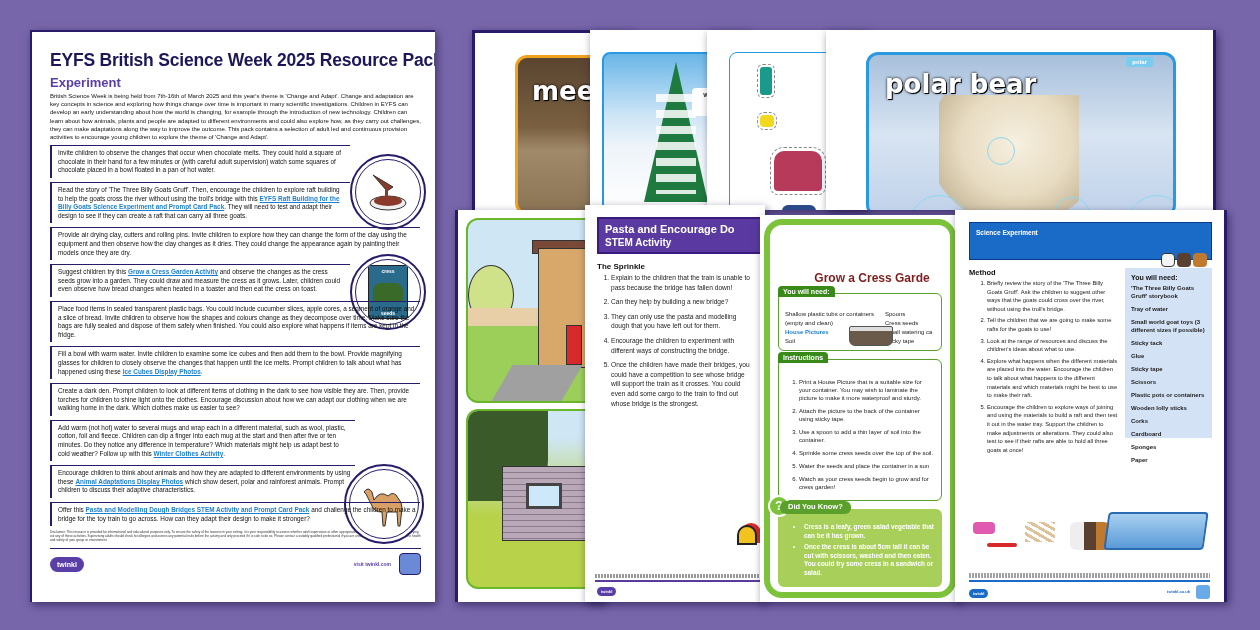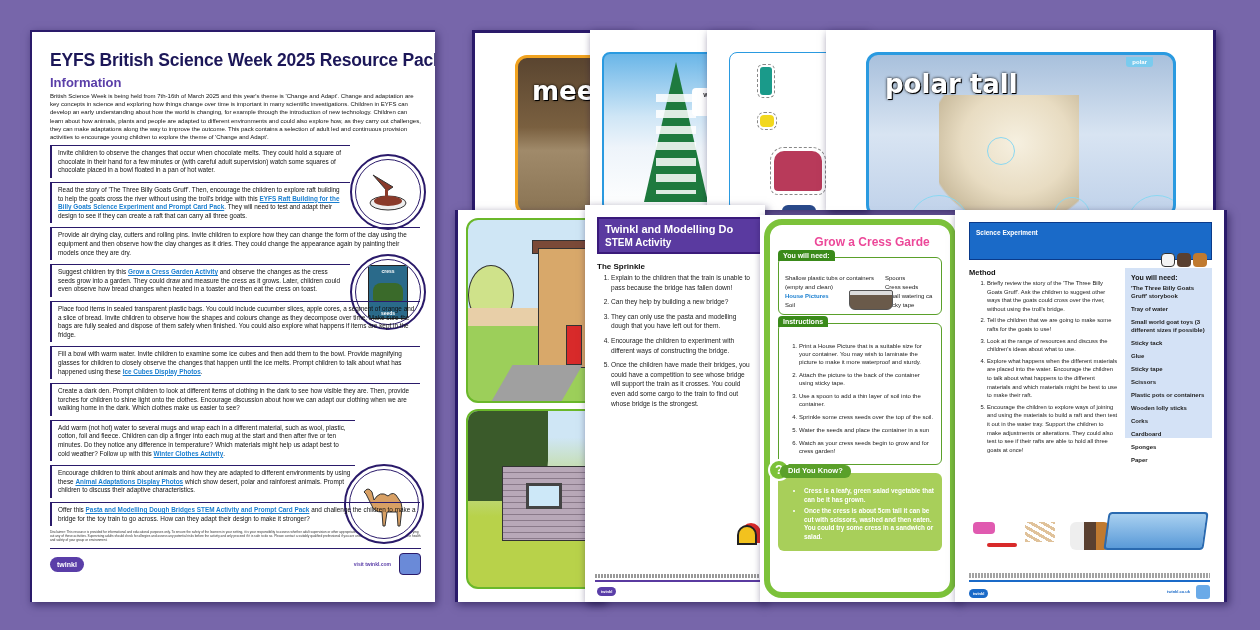--- a/index.html
+++ b/index.html
@@ -70,21 +70,21 @@
   .section-h { font-size: 8px; font-weight: bold; color:#111; margin-top: 8px; }
   .olist { font-size: 6.6px; line-height: 9.6px; color:#222; padding-left: 14px; margin-top: 2px; }
   .olist li { margin-bottom: 5px; }
   .tunnel { position:absolute; right: 8px; top: 320px; width: 20px; height: 20px; border-radius: 10px 10px 0 0; background: #f2c21e; border: 2px solid #222; box-shadow: 4px -2px 0 #d82a2a; }
   .small-footer { position:absolute; left: 10px; right: 0; bottom: 20px; border-top: 2px solid #5a3aa0; }
   .small-logo { position:absolute; left: 12px; bottom: 6px; background:#5a3ea8; color:#fff; font-size: 4px; border-radius: 6px; padding: 2px 4px; font-weight:bold; }
   .tiny-disc { position:absolute; left: 10px; right: 0; bottom: 24px; height: 4px; background: repeating-linear-gradient(90deg, #333 0 2px, transparent 2px 3px); opacity: 0.5; }
 
   #cress { left: 760px; top: 215px; width: 200px; height: 387px; padding: 4px; }
   .cress-frame { position:relative; height: 100%; border: 6px solid #7cc23a; border-radius: 18px; padding: 10px 8px; background:#fff; }
-  .cress-title { font-size: 12px; font-weight: bold; color:#ec4899; text-align: center; white-space: nowrap; margin-left: 24px; }
+  .cress-title { font-size: 12px; font-weight: bold; color:#7f1d1d; text-align: center; white-space: nowrap; margin-left: 24px; margin-top: 36px; }
   .cress-box { border: 1.5px solid #5aa02a; border-radius: 6px; margin-top: 8px; position: relative; padding: 16px 6px 4px 6px; }
   .cress-tab { position:absolute; left: -1px; top: -8px; background:#3a8a1a; color:#fff; font-size: 7px; font-weight: bold; padding: 2px 5px; border-radius: 4px 4px 0 0; }
   .need-grid { display:flex; font-size: 6px; line-height: 9px; color:#222; }
   .need-col1 { width: 100px; }
   .need-col2 { flex: 1; }
   .need-col1 .hp { color: #1a7fd0; font-weight: bold; }
   .tub { position:absolute; left: 70px; top: 32px; width: 44px; height: 20px; background: linear-gradient(#ddd 0 20%, #6a5a4a 20%); border: 1px solid #555; border-radius: 2px 2px 6px 6px; }
   .cress-did { position: relative; margin-top: 8px; background:#a8cf5a; border-radius: 6px; padding: 14px 6px 6px 20px; color:#fff; font-size: 6.4px; line-height: 8.6px; font-weight: bold; }
   .did-head { position:absolute; left: 2px; top: -8px; background:#5aa02a; color:#fff; font-weight:bold; font-size: 7.5px; padding: 2px 8px; border-radius: 6px; }
   .q-icon { position:absolute; left: -10px; top: -14px; width: 22px; height: 22px; border-radius: 50%; background:#7cc23a; border: 2px solid #fff; color: #fff; font-weight: bold; font-size: 13px; text-align:center; line-height: 18px; }
@@ -140,21 +140,21 @@
     <div class="jacket"></div>
   </div>
 </div>
 <div class="sheet" id="back4">
   <div class="polar-card">
     <div class="bear"></div>
     <div class="bear-circle" style="left:118px;top:82px;width:28px;height:28px;"></div>
     <div class="bear-circle" style="left:40px;top:140px;width:60px;height:60px;"></div>
     <div class="bear-circle" style="left:185px;top:142px;width:36px;height:36px;"></div>
     <div class="bear-circle" style="left:258px;top:140px;width:60px;height:60px;"></div>
-    <span class="word">polar tall</span>
+    <span class="word">polar bear</span>
     <span class="tag">polar</span>
   </div>
 </div>
 
 <div class="sheet" id="house">
   <div class="house-top">
     <div class="bush"></div>
     <div class="fence"></div>
     <div class="roof"></div>
     <div class="bldg"></div>
@@ -163,21 +163,21 @@
   </div>
   <div class="house-bot">
     <div class="tree-dark"></div>
     <div class="shed"></div>
     <div class="window"></div>
   </div>
 </div>
 
 <div class="sheet" id="pasta">
   <div class="pasta-head">
-    <div class="t1">Twinkl and Modelling Do</div>
+    <div class="t1">Pasta and Encourage Do</div>
     <div class="t2">STEM Activity</div>
   </div>
   <div class="section-h">The Sprinkle</div>
   <ol class="olist">
     <li>Explain to the children that the train is unable to pass because the bridge has fallen down!</li>
     <li>Can they help by building a new bridge?</li>
     <li>They can only use the pasta and modelling dough that you have left out for them.</li>
     <li>Encourage the children to experiment with different ways of constructing the bridge.</li>
     <li>Once the children have made their bridges, you could have a competition to see whose bridge will support the train as it crosses. You could even add some cargo to the train to find out whose bridge is the strongest.</li>
   </ol>
@@ -273,21 +273,21 @@
   <div class="tray"></div>
   <div class="raft-disc"></div>
   <div class="raft-footer"></div>
   <span class="raft-logo">twinkl</span>
   <span class="raft-visit">twinkl.co.uk</span>
   <div class="raft-badge"></div>
 </div>
 
 <div class="sheet" id="info">
   <div class="title">EYFS British Science Week 2025 Resource Pack</div>
-  <div class="subtitle">Information</div>
+  <div class="subtitle">Experiment</div>
   <div class="intro">British Science Week is being held from 7th-16th of March 2025 and this year's theme is 'Change and Adapt'. Change and adaptation are key concepts in science and exploring how things change over time is important in many scientific investigations. Children in EYFS can develop an early understanding about how the world is changing, for example through the introduction of new technology. Children can learn about how animals, plants and people are adapted to different environments and could also explore how, as they carry out challenges, they can make adaptations along the way to improve the outcome. This pack contains a selection of adult led and continuous provision activities to encourage young children to explore the theme of 'Change and Adapt'.</div>
 
   <div class="block w1">
     <span>Invite children to observe the changes that occur when chocolate melts. They could hold a square of chocolate in their hand for a few minutes or (with careful adult supervision) watch some squares of chocolate placed in a bowl floated in a pan of hot water.</span>
   </div>
   <div class="block w1">
     <span>Read the story of 'The Three Billy Goats Gruff'. Then, encourage the children to explore raft building to help the goats cross the river without using the troll's bridge with this </span><span class="link">EYFS Raft Building for the Billy Goats Science Experiment and Prompt Card Pack</span><span>. They will need to test and adapt their design to see if they can create a raft that can carry all three goats.</span>
   </div>
   <div class="circle" style="left:318px;top:122px;">
     <div class="inner">

